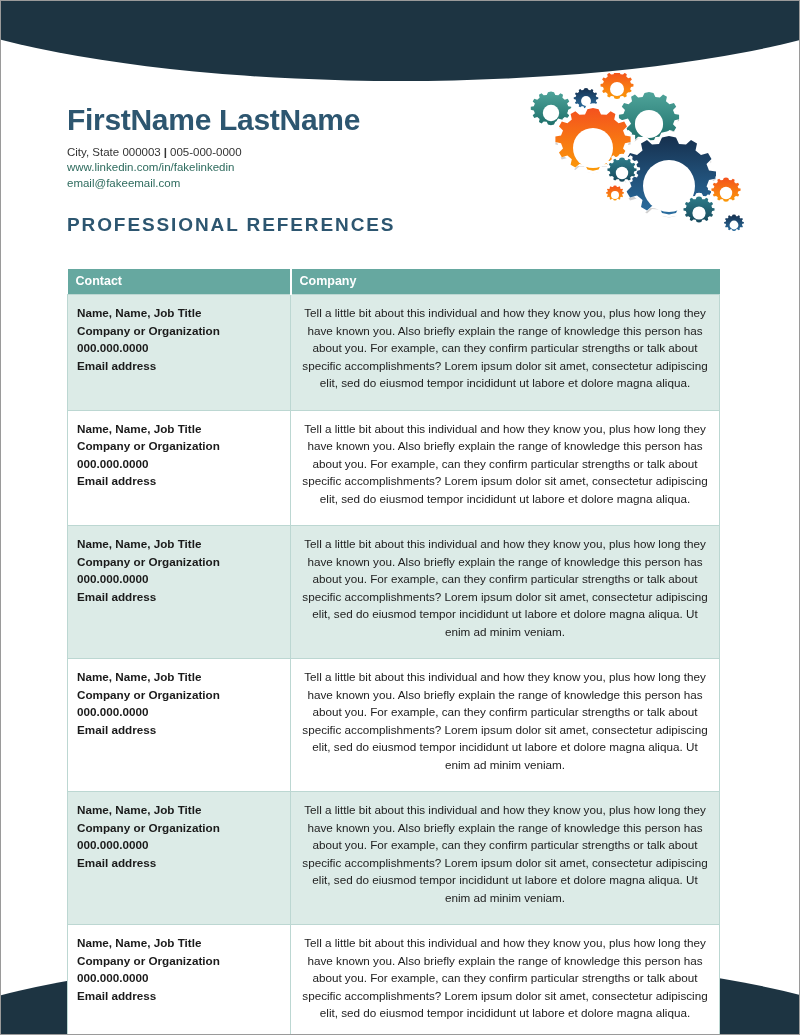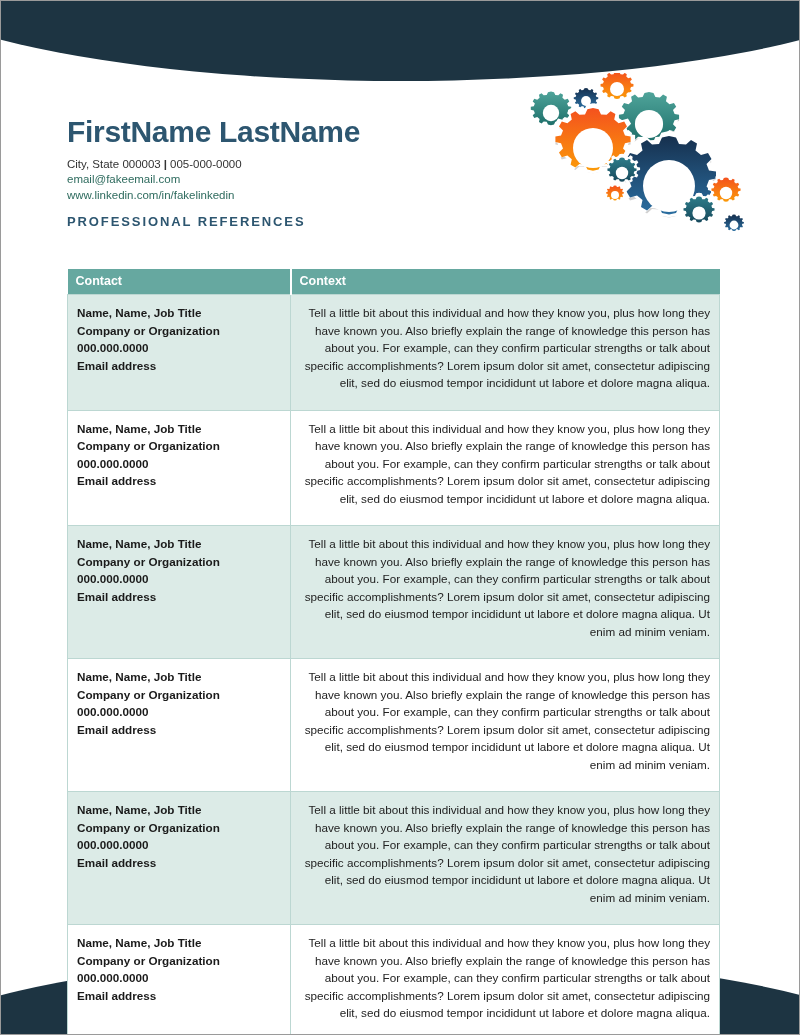--- a/index.html
+++ b/index.html
@@ -53,21 +53,21 @@
     left: 66px;
     top: 99px;
     width: 420px;
   }
   .name {
     font-size: 30px;
     font-weight: bold;
     color: #2d5670;
     letter-spacing: -0.3px;
     line-height: 1.05;
-    margin: 16px 0 9px 0;
+    margin: 4px 0 9px 0;
     white-space: nowrap;
   }
   .contact-line {
     font-size: 11.5px;
     line-height: 15.5px;
     color: #333333;
     white-space: nowrap;
   }
   .contact-line .sep {
     font-weight: bold;
@@ -88,21 +88,21 @@
     width: 232px;
     height: 168px;
   }
   .gears svg { display: block; width: 232px; height: 168px; }
 
   
   .section-title {
     position: absolute;
     left: 66px;
     top: 213px;
-    font-size: 13px;
+    font-size: 19px;
     font-weight: bold;
     letter-spacing: 1.9px;
     color: #2d5670;
   }
 
   
   .ref-table {
     position: absolute;
     left: 66px;
     top: 268px;
@@ -132,40 +132,40 @@
   .contact-cell {
     font-size: 11.7px;
     font-weight: bold;
     color: #1a1a1a;
     line-height: 17.5px;
   }
   .context-cell {
     font-size: 11.7px;
     color: #222222;
     line-height: 17.5px;
-    text-align: right;
+    text-align: center;
   }
 </style>
 </head>
 <body>
 
 <div class="page">
 
   <div class="banner-top"></div>
   <div class="banner-bottom"></div>
 
   <div class="content">
 
     <div class="header">
       <div class="name">FirstName LastName</div>
       <div class="contact-line">
         <span>City, State 000003</span><span class="sep">|</span><span>005-000-0000</span>
       </div>
+      <div class="contact-link">www.linkedin.com/in/fakelinkedin</div>
       <div class="contact-link">email@fakeemail.com</div>
-      <div class="contact-link">www.linkedin.com/in/fakelinkedin</div>
     </div>
 
     <div class="gears">
       <svg viewBox="0 0 232 168" xmlns="http://www.w3.org/2000/svg">
         <defs>
           <linearGradient id="gTeal" x1="0" y1="0" x2="0" y2="1">
             <stop offset="0" stop-color="#4fa49a"></stop>
               <stop offset="1" stop-color="#1e6f6a"></stop>
           </linearGradient>
           <linearGradient id="gOrange" x1="0" y1="0" x2="0" y2="1">
@@ -270,21 +270,21 @@
         </g>
       </svg>
     </div>
 
     <div class="section-title">PROFESSIONAL REFERENCES</div>
 
     <table class="ref-table">
       <thead>
         <tr>
           <th class="col-contact">Contact</th>
-          <th class="col-context">Context</th>
+          <th class="col-context">Company</th>
         </tr>
       </thead>
       <tbody>
         <tr class="shaded">
           <td>
             <div class="contact-cell">
               <div>Name, Name, Job Title</div>
               <div>Company or Organization</div>
               <div>000.000.0000</div>
               <div>Email address</div>

